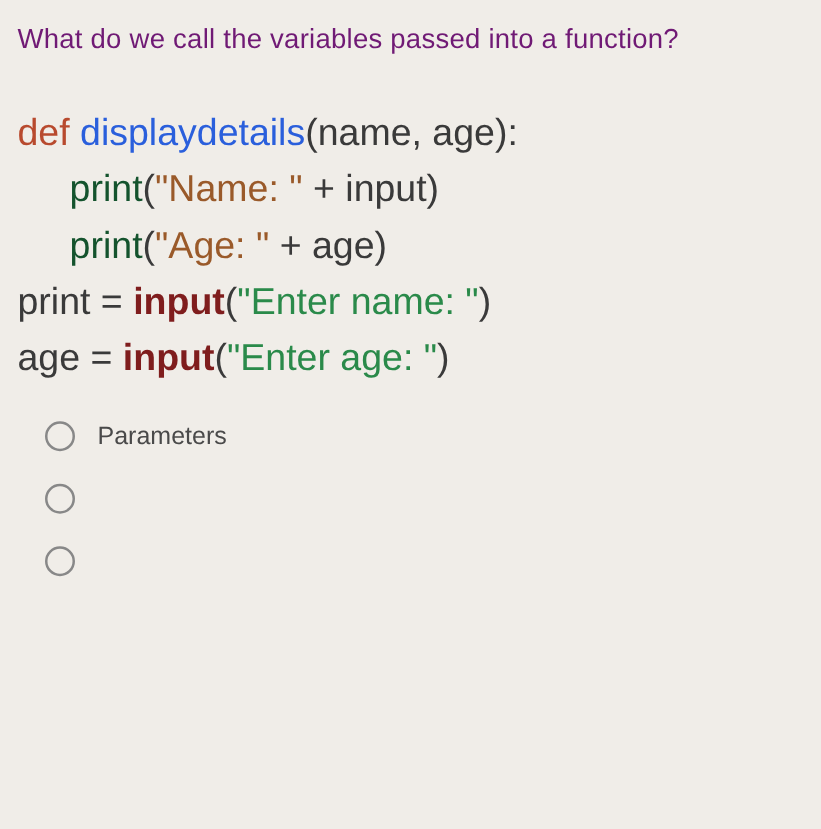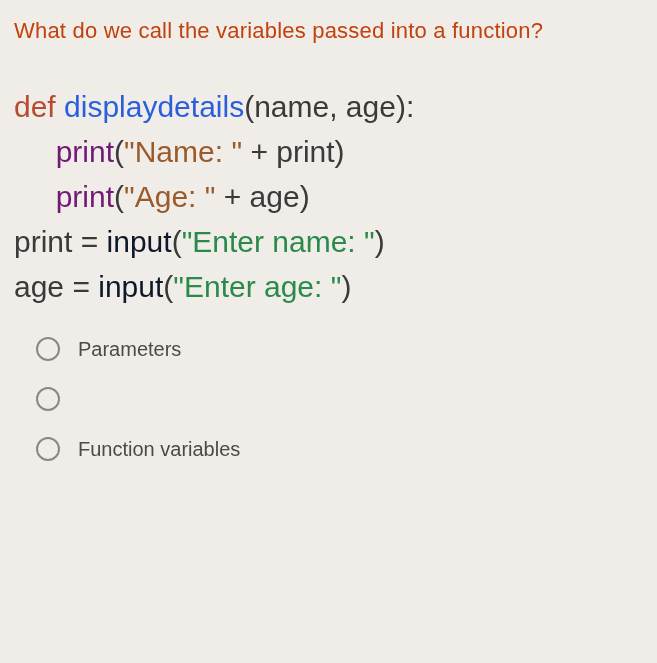--- a/index.html
+++ b/index.html
@@ -11,40 +11,40 @@
       width: 657px;
       height: 663px;
       background: #f0ede8;
       font-family: Arial, Helvetica, sans-serif;
       padding: 18px 14px;
       color: #3a3a3a;
       overflow: hidden;
     }
     .question {
       font-size: 22px;
-      color: #c2410c;
+      color: #701a75;
       margin-bottom: 40px;
       letter-spacing: 0.2px;
     }
     .code-block {
       font-family: "Segoe UI", Arial, sans-serif;
       font-size: 30px;
       line-height: 1.5;
       color: #3a3a3a;
       margin-bottom: 28px;
       margin-top: 40px;
     }
     .code-line {
       white-space: pre;
     }
     .kw-def { color: #b84a2e; }
     .fn-name { color: #2a5fdc; }
-    .fn-call { color: #701a75; }
+    .fn-call { color: #14532d; }
     .str-lit { color: #9a5a2a; }
-    .input-call { color: #0f172a; }
+    .input-call { color: #7f1d1d; font-weight: bold; }
     .input-str { color: #2a8a4a; }
     .options {
       margin-top: 10px;
       padding-left: 22px;
     }
     .option {
       display: flex;
       align-items: flex-end;
       margin-bottom: 26px;
       cursor: pointer;
@@ -63,31 +63,30 @@
       color: #4a4a4a;
     }
   </style>
 </head>
 <body>
 
 <div class="question">What do we call the variables passed into a function?</div>
 
 <div class="code-block">
   <div class="code-line"><span class="kw-def">def </span><span class="fn-name">displaydetails</span><span>(name, age):</span></div>
-  <div class="code-line"><span>     </span><span class="fn-call">print</span><span>(</span><span class="str-lit">"Name: "</span><span> + print)</span></div>
+  <div class="code-line"><span>     </span><span class="fn-call">print</span><span>(</span><span class="str-lit">"Name: "</span><span> + input)</span></div>
   <div class="code-line"><span>     </span><span class="fn-call">print</span><span>(</span><span class="str-lit">"Age: "</span><span> + age)</span></div>
   <div class="code-line"><span>print = </span><span class="input-call">input</span><span>(</span><span class="input-str">"Enter name: "</span><span>)</span></div>
   <div class="code-line"><span>age = </span><span class="input-call">input</span><span>(</span><span class="input-str">"Enter age: "</span><span>)</span></div>
 </div>
 
 <div class="options">
   <div class="option">
     <span class="radio"></span>
     <span class="option-label">Parameters</span>
   </div>
   <div class="option">
     <span class="radio"></span>
   </div>
   <div class="option">
     <span class="radio"></span>
-    <span class="option-label">Function variables</span>
   </div>
 </div>
 
 </body></html>

